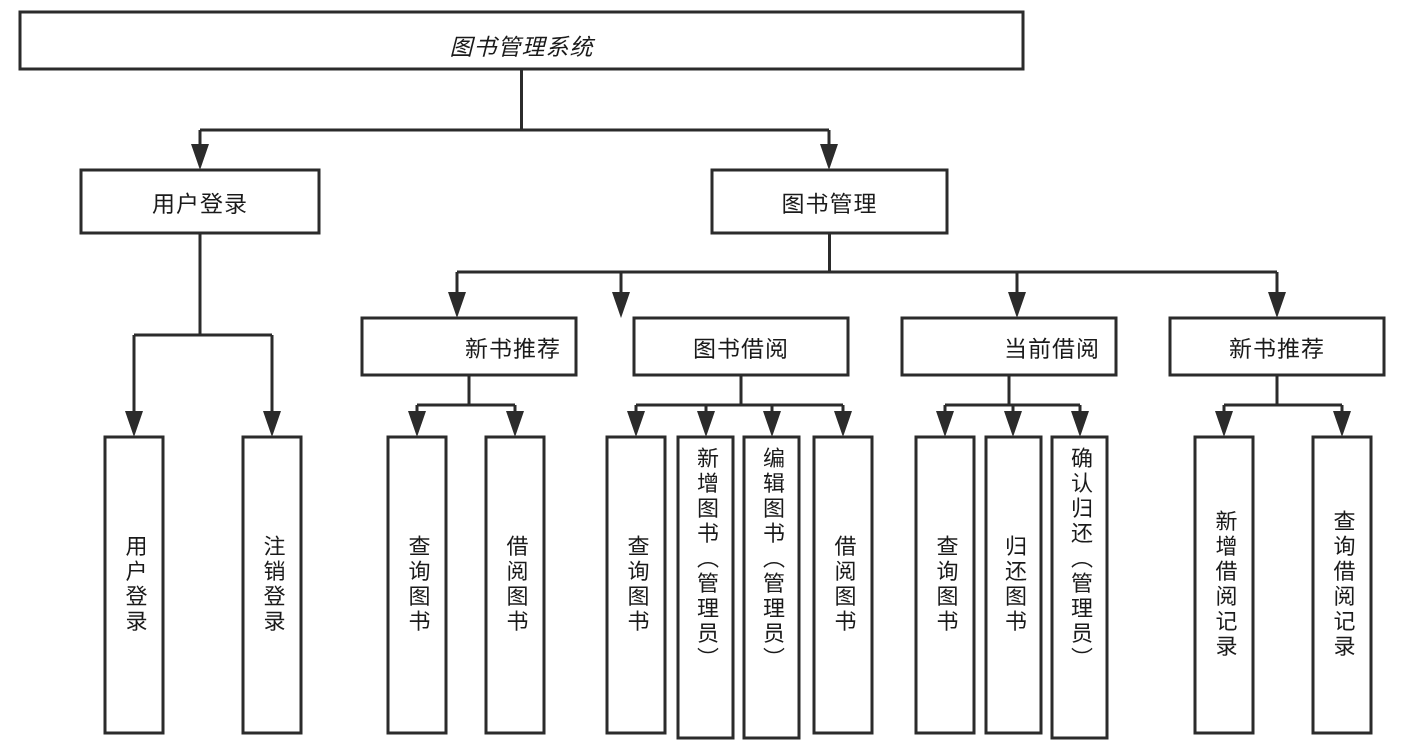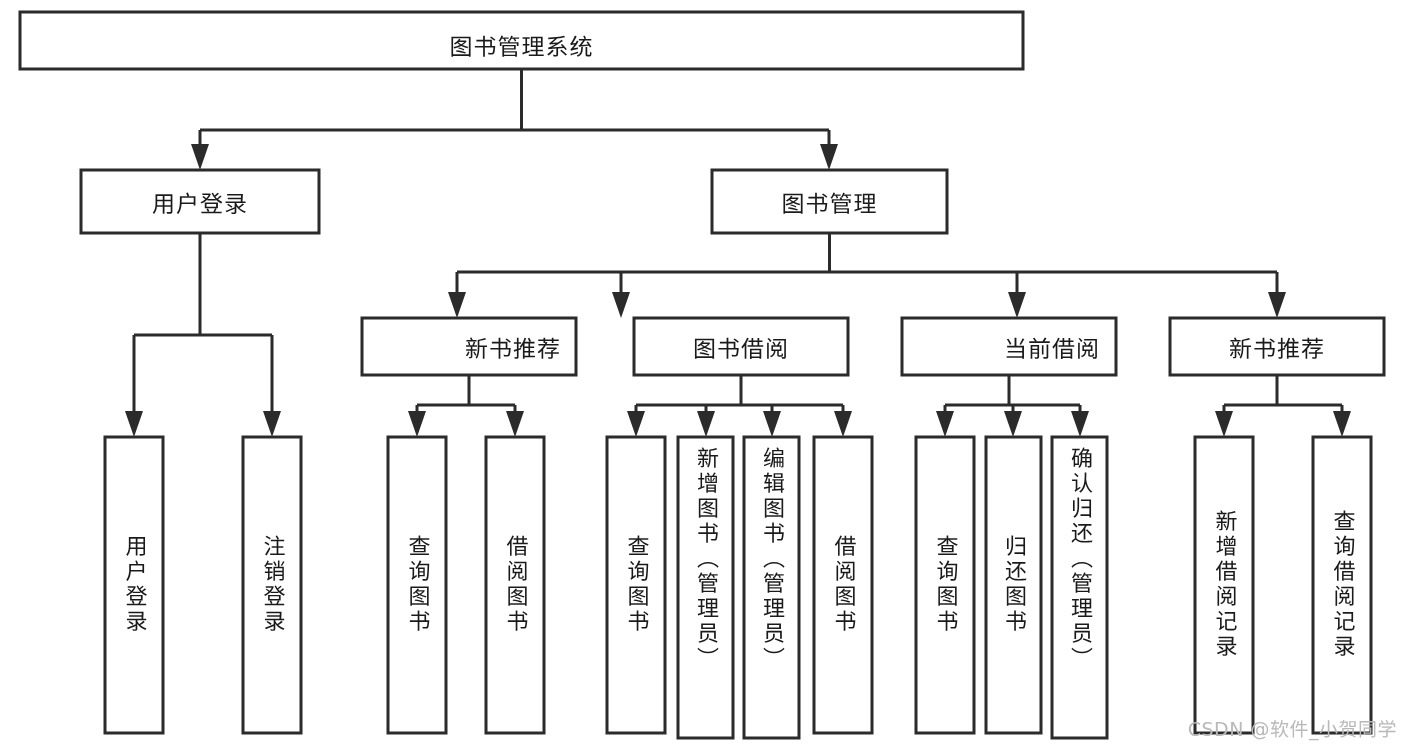--- a/index.html
+++ b/index.html
@@ -164,21 +164,21 @@
         <rect x="814" y="437" width="58" height="296" class="node-box"></rect>
         <rect x="916" y="437" width="58" height="296" class="node-box"></rect>
         <rect x="986" y="437" width="55" height="296" class="node-box"></rect>
         <rect x="1052" y="437" width="55" height="301" class="node-box"></rect>
         <rect x="1195" y="437" width="58" height="296" class="node-box"></rect>
         <rect x="1313" y="437" width="58" height="296" class="node-box"></rect>
       </g>
   </svg>
 
   <div id="labels-layer">
-      <div class="horizontal-label-wrap" style="left: 20px; top: 12px; width: 1003px; height: 66px;">
+      <div class="horizontal-label-wrap" style="left: 20px; top: 12px; width: 1003px; height: 66px; font-style: italic;">
         <span class="horizontal-text">图书管理系统</span>
       </div>
       <div class="horizontal-label-wrap" style="left: 81px; top: 170px; width: 238px; height: 63px;">
         <span class="horizontal-text">用户登录</span>
       </div>
       <div class="horizontal-label-wrap" style="left: 712px; top: 170px; width: 235px; height: 63px;">
         <span class="horizontal-text">图书管理</span>
       </div>
       <div class="horizontal-label-wrap" style="left: 362px; top: 318px; width: 214px; height: 57px; padding-left: 44px;">
         <span class="horizontal-text">新书推荐</span>
@@ -226,14 +226,13 @@
         <span class="vertical-text">确认归还（管理员）</span>
       </div>
       <div class="vertical-label-wrap center-v" style="left: 1195px; top: 437px; width: 58px; height: 296px;">
         <span class="vertical-text">新增借阅记录</span>
       </div>
       <div class="vertical-label-wrap center-v" style="left: 1313px; top: 437px; width: 58px; height: 296px;">
         <span class="vertical-text">查询借阅记录</span>
       </div>
     </div>
 
-  <div class="watermark">CSDN @软件_小贺同学</div>
 </div>
 
 </body></html>

